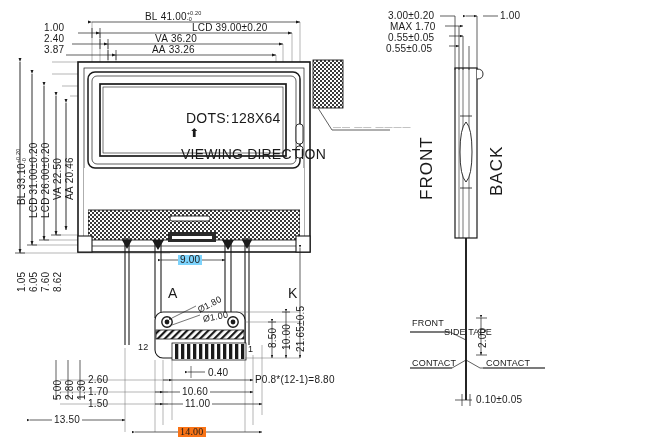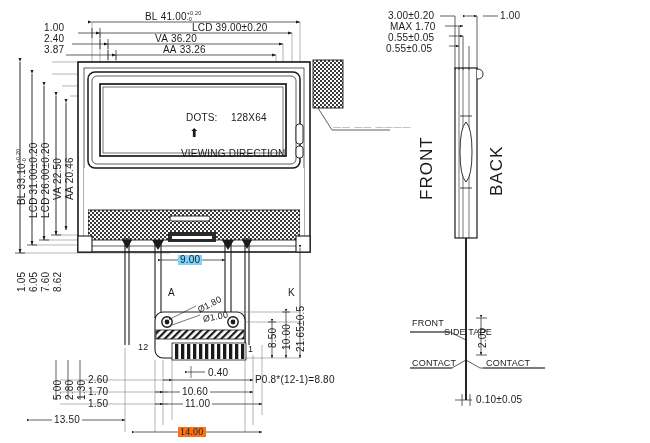--- a/index.html
+++ b/index.html
@@ -3,21 +3,21 @@
 <meta charset="utf-8">
 <style>
   html,body{margin:0;padding:0;background:#fff;}
   body{width:650px;height:443px;position:relative;overflow:hidden;
        font-family:"Liberation Sans","DejaVu Sans",sans-serif;color:#1a1a1a;}
   #sheet{position:absolute;left:0;top:0;width:650px;height:443px;}
   svg{position:absolute;left:0;top:0;}
   .t{position:absolute;font-size:10px;line-height:10px;white-space:nowrap;color:#1a1a1a;letter-spacing:.2px;}
   .t.sm{font-size:9px;}
   .t.xs{font-size:8px;}
-  .t.big{font-size:10px;padding-left:40px;}
+  .t.big{font-size:14px;padding-left:40px;}
   .rot{transform-origin:left top;}
   .r90{transform:rotate(-90deg);transform-origin:left top;}
   .tol{display:inline-block;vertical-align:middle;font-size:5.5px;line-height:5.5px;text-align:left;position:relative;top:-1px;}
   .tol i{display:block;font-style:normal;}
 </style>
 </head>
 <body>
 
 <div id="sheet">
 
@@ -265,21 +265,21 @@
 
 <div class="t" style="left:145px;top:12px;">
   <span>BL</span>&nbsp;<span>41.00</span><span class="tol"><i>+0.20</i><i>-0</i></span>
 </div>
 <div class="t" style="left:147px;top:23px;margin-left:45px;">
   <span>LCD</span>&nbsp;<span>39.00±0.20</span>
 </div>
 <div class="t" style="left:155px;top:34px;">
   <span>VA</span>&nbsp;<span>36.20</span>
 </div>
-<div class="t" style="left:163px;top:45px;">
+<div class="t" style="left:152px;top:45px;">
   <span>AA</span>&nbsp;<span>33.26</span>
 </div>
 
 <div class="t" style="left:44px;top:23px;">1.00</div>
 <div class="t" style="left:44px;top:34px;">2.40</div>
 <div class="t" style="left:44px;top:45px;">3.87</div>
 
 <div class="t r90" style="left:17px;top:205px;">
   <span>BL</span>&nbsp;<span>33.10</span><span class="tol"><i>+0.20</i><i>-0</i></span>
 </div>

